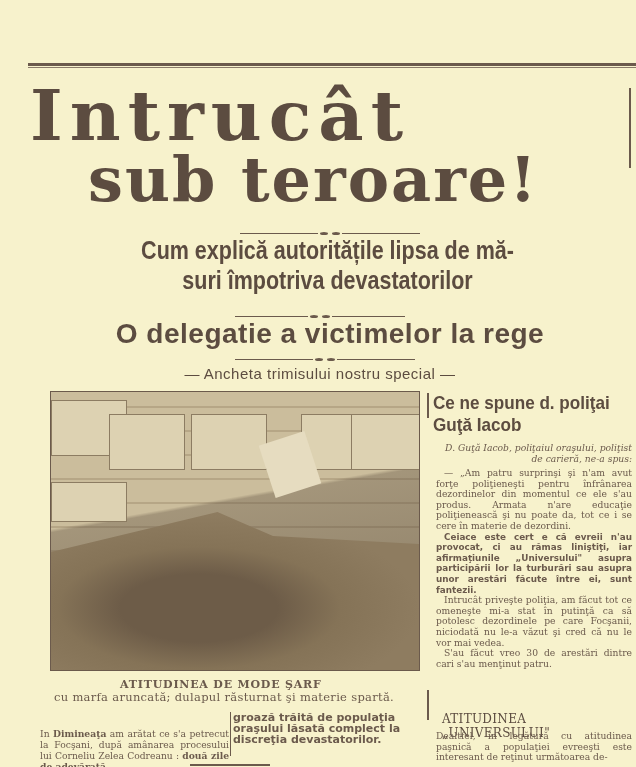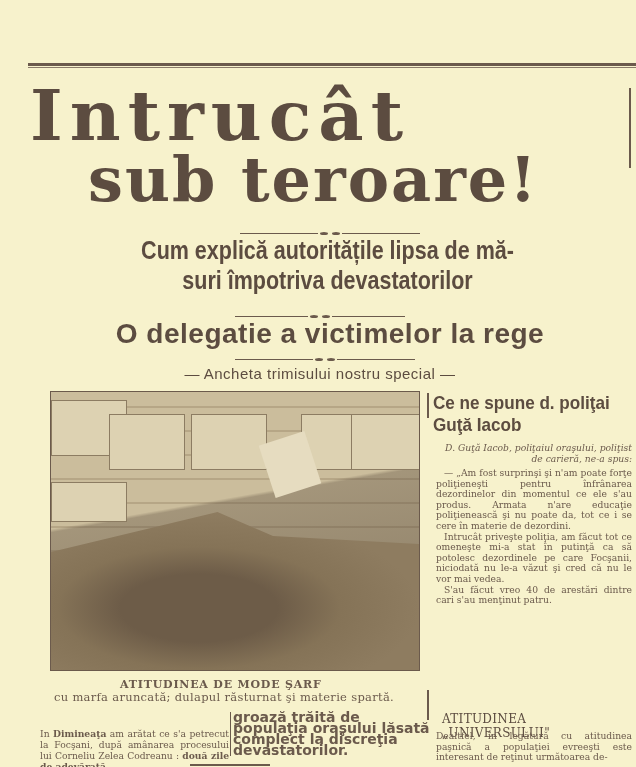--- a/index.html
+++ b/index.html
@@ -74,21 +74,21 @@
     .caption-text {
       position: absolute; left: 54px; top: 690px; width: 380px;
       font-family: "DejaVu Serif", serif; font-size: 11.5px; color: #6b5a4c; letter-spacing: 0.3px;
     }
     .col-left {
       position: absolute; left: 40px; top: 728px; width: 189px;
       font-family: "DejaVu Serif", serif; font-size: 9.2px; line-height: 11px; color: #6b5a4c; text-align: justify;
     }
     .col-right {
       position: absolute; left: 233px; top: 712px; width: 198px;
-      font-family: "DejaVu Sans", sans-serif; font-weight: bold; font-size: 14px; line-height: 11px; color: #6b5a4c;
+      font-family: "DejaVu Sans", sans-serif; font-weight: bold; font-size: 11px; line-height: 11px; color: #6b5a4c;
     }
     .col-divider { position: absolute; left: 230px; top: 712px; width: 1px; height: 44px; background: #6b5a4c; }
     .bottom-rule { position: absolute; left: 190px; top: 764px; width: 80px; height: 2px; background: #6b5a4c; }
 
     .side-border { position: absolute; left: 427px; top: 393px; width: 2px; height: 25px; background: #6b5a4c; }
     .side-border-2 { position: absolute; left: 427px; top: 690px; width: 2px; height: 30px; background: #6b5a4c; }
     .side-title {
       position: absolute; left: 433px; top: 392px; width: 200px;
       font-family: "Liberation Sans", sans-serif; font-weight: bold;
       font-size: 19px; line-height: 22px; color: #5c4c40; transform: scaleX(0.9); transform-origin: left;
@@ -170,18 +170,19 @@
 </div>
 <div class="col-divider"></div>
 <div class="col-right">groază trăită de populaţia oraşului lăsată complect la discreţia devas­tatorilor.</div>
 <div class="bottom-rule"></div>
 
 <div class="side-border"></div>
 <div class="side-border-2"></div>
 <h3 class="side-title">Ce ne spune d. po­liţai Guţă Iacob</h3>
 <div class="side-intro">D. Guţă Iacob, poliţaiul oraşu­lui, poliţist de carieră, ne-a spus:</div>
 <div class="side-body">
-  <p>— „Am fost surprinşi şi n'am poate forţe poliţieneşti pentru înfrânarea dezordinelor din momentul ce ele s'au produs. Armata n'are educaţie poliţienească şi nu poate da, tot ce i se cere în materie de dezordini.</p>
+  <p>— „Am patru surprinşi şi n'am avut forţe poliţieneşti pentru înfrânarea dezordinelor din momentul ce ele s'au produs. Armata n'are educaţie poliţienească şi nu poate da, tot ce i se cere în materie de dezordini.</p>
+  <p class="b">Ceiace este cert e că evreii n'au provocat, ci au rămas liniştiţi, iar afirmaţiunile „Universului" asupra participării lor la turburări sau a­supra unor arestări făcute între ei, sunt fantezii.</p>
   <p>Intrucât priveşte poliţia, am făcut tot ce omeneşte mi-a stat în putin­ţă ca să potolesc dezordinele pe care Focşanii, niciodată nu le-a văzut şi cred că nu le vor mai vedea.</p>
-  <p>S'au făcut vreo 40 de arestări din­tre cari s'au menţinut patru.</p>
+  <p>S'au făcut vreo 30 de arestări din­tre cari s'au menţinut patru.</p>
 </div>
 <div class="side-subhead">ATITUDINEA „UNIVERSULUI"</div>
 <div class="side-body-2">Dealtfel, în legătură cu atitudinea paşnică a populaţiei evreeşti este interesant de reţinut următoarea de-</div>
 
 </body></html>

